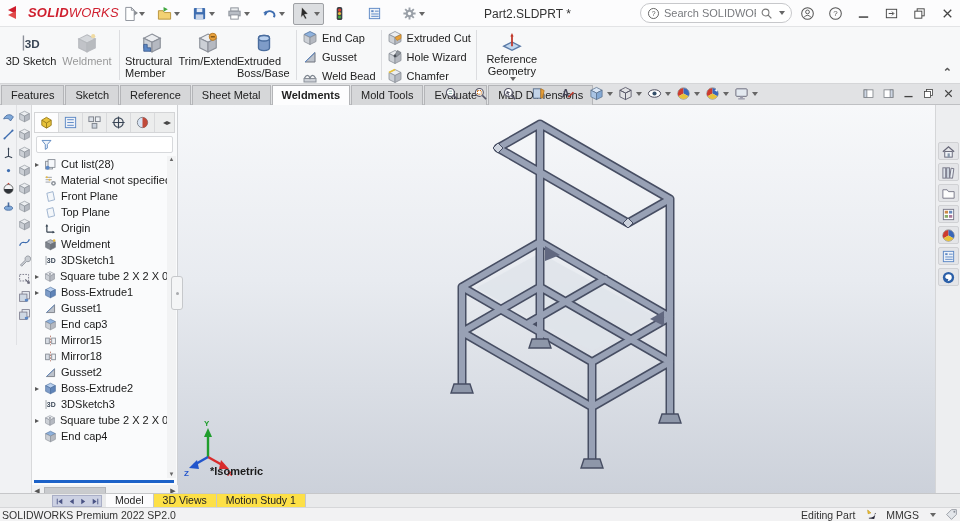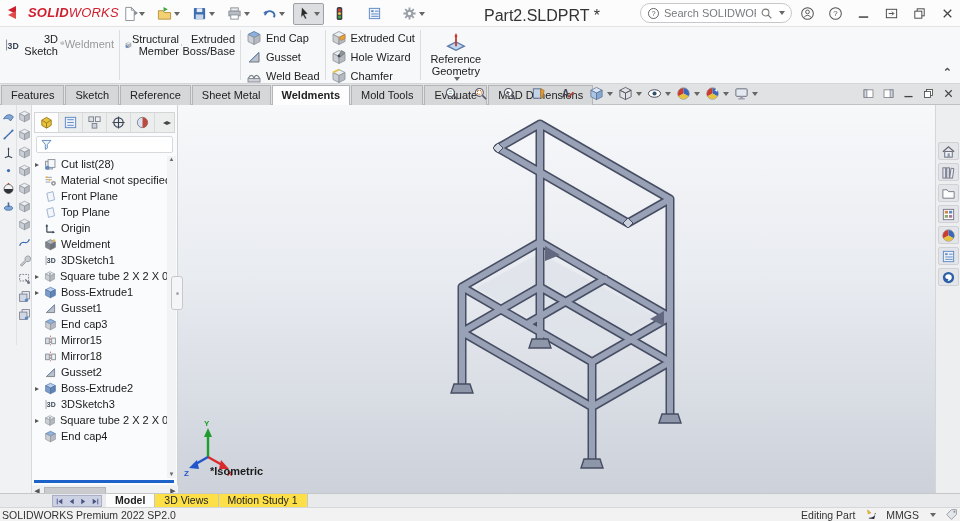--- a/index.html
+++ b/index.html
@@ -15,31 +15,31 @@
 
   
   .titlebar{position:absolute;left:0;top:0;width:960px;height:27px;background:#fcfcfd;border-bottom:1px solid #e3e4e6}
   .logo{position:absolute;left:6px;top:5px;display:flex;align-items:center;gap:4px}
   .logo .brand{font-style:italic;font-size:13px;color:var(--solidworks_red,#cf1e2e);letter-spacing:.2px}
   .logo .brand b{font-weight:bold}
   .logo .flyarrow{width:0;height:0;border-top:5px solid transparent;border-bottom:5px solid transparent;border-left:7px solid #8a8d92;margin-left:8px}
   .qtoolbar{position:absolute;left:118px;top:2px;height:23px;display:flex;align-items:center;gap:4px}
   .qbtn{display:flex;align-items:center;height:22px;padding:0 3px;border:1px solid transparent;border-radius:2px}
   .qbtn.pressed{background:#dcdee1;border-color:#9fa1a5}
-  .doctitle{position:absolute;left:484px;top:7px;font-size:16px;color:#333}
+  .doctitle{position:absolute;left:484px;top:7px;font-size:12px;color:#333}
   .search{position:absolute;left:640px;top:3px;width:152px;height:20px;border:1px solid #c7c8cb;border-radius:11px;background:#fff;display:flex;align-items:center;padding:0 6px;gap:4px}
   .search .ph{color:#787a7e;font-size:11px;flex:1;white-space:nowrap;overflow:hidden}
   .winctl{position:absolute;right:2px;top:2px;height:23px;display:flex;align-items:center;gap:6px}
   .winbtn{display:flex;align-items:center;justify-content:center;width:22px;height:22px}
 
   
   .ribbon{position:absolute;left:0;top:27px;width:960px;height:57px;background:#f7f8f9;border-bottom:1px solid #d5d6d8;display:flex;align-items:stretch}
   .rgroup{display:flex;align-items:flex-start;padding:2px 3px 0 3px}
   .rsep{width:1px;background:#dcdde0;margin:3px 1px}
-  .rbig{display:flex;flex-direction:row;align-items:center;width:56px;padding-top:2px;text-align:right;border:1px solid transparent;border-radius:2px}
+  .rbig{display:flex;flex-direction:column;align-items:center;width:56px;padding-top:2px;text-align:left;border:1px solid transparent;border-radius:2px}
   .rbig .rlabel{font-size:11px;line-height:12px;color:#222;margin-top:1px}
   .rbig.disabled{opacity:.45}
   .rstack{display:flex;flex-direction:column;justify-content:flex-start;padding:3px 4px;gap:3px}
   .rsmall{display:flex;align-items:center;gap:4px;height:16px;white-space:nowrap}
   .rsmall span{font-size:11px;color:#222}
   .refgeo{display:flex;flex-direction:column;align-items:center;width:62px;padding-top:2px;text-align:center}
   .refgeo .rlabel{font-size:11px;line-height:12px}
   .ribcollapse{position:absolute;right:8px;bottom:4px;color:#555;font-size:11px;font-weight:bold}
 
   
@@ -82,21 +82,21 @@
   .taskpane{position:absolute;left:935px;top:105px;width:25px;height:389px;background:#edeef0;border-left:1px solid #d5d6d8}
   .tpicons{display:flex;flex-direction:column;align-items:center;gap:3px;padding-top:37px}
   .tpbtn{width:21px;height:18px;display:flex;align-items:center;justify-content:center;background:#e4e5e8;border:1px solid #d0d1d4;border-radius:2px}
 
   
   .bottomtabs{position:absolute;left:0;top:493px;width:960px;height:14px;background:#e9eaeb;border-top:1px solid #c6c7c9}
   .navbox{position:absolute;left:52px;top:1px;height:12px;display:flex;background:#ccd1e3;border:1px solid #a9aec6}
   .navbtn{width:12px;height:10px;display:flex;align-items:center;justify-content:center}
   .btabs{position:absolute;left:106px;top:0;height:14px;display:flex}
   .btab{height:13px;line-height:13px;padding:0 9px;font-size:10.5px;background:#fde047;border-right:1px solid #c6c7c9;color:#222;white-space:nowrap}
-  .btab.active{background:#fcfcfd;font-weight:bold}
+  .btab.active{background:#fcfcfd;font-weight:normal}
   .statusbar{position:absolute;left:0;top:507px;width:960px;height:14px;background:#f2f2f3;border-top:1px solid #d6d7d9;font-size:10.5px;color:#333}
   .sbleft{position:absolute;left:2px;top:1px}
   .sbright{position:absolute;right:2px;top:0;height:13px;display:flex;align-items:center;gap:9px}
 
   
   .td{fill:none;stroke:var(--tube_edge,#474e63);stroke-width:9;stroke-linejoin:round;stroke-linecap:round}
   .tbody{fill:none;stroke:var(--tube_body,#98a1b5);stroke-width:6;stroke-linejoin:round;stroke-linecap:round}
   .innerpanel{fill:#dfe3ea;opacity:.8}
   .foot{fill:#8e97a9;stroke:var(--tube_edge,#474e63);stroke-width:1.4}
   .gusset3d{fill:#616880}
@@ -582,20 +582,26 @@
         </div>
       </div>
     <div class="rsep"></div>
     <div class="rgroup">
 
     <div class="rbig">
           <svg class="ic24">
             <use href="#ic-structural"></use>
           </svg>
           <span class="rlabel">Structural Member</span>
+        </div>
+        <div class="rbig">
+          <svg class="ic24">
+            <use href="#ic-trim"></use>
+          </svg>
+          <span class="rlabel">Trim/Extend</span>
         </div>
         <div class="rbig">
           <svg class="ic24">
             <use href="#ic-extrudebig"></use>
           </svg>
           <span class="rlabel">Extruded Boss/Base</span>
         </div>
       </div>
     <div class="rsep"></div>
     <div class="rstack">

